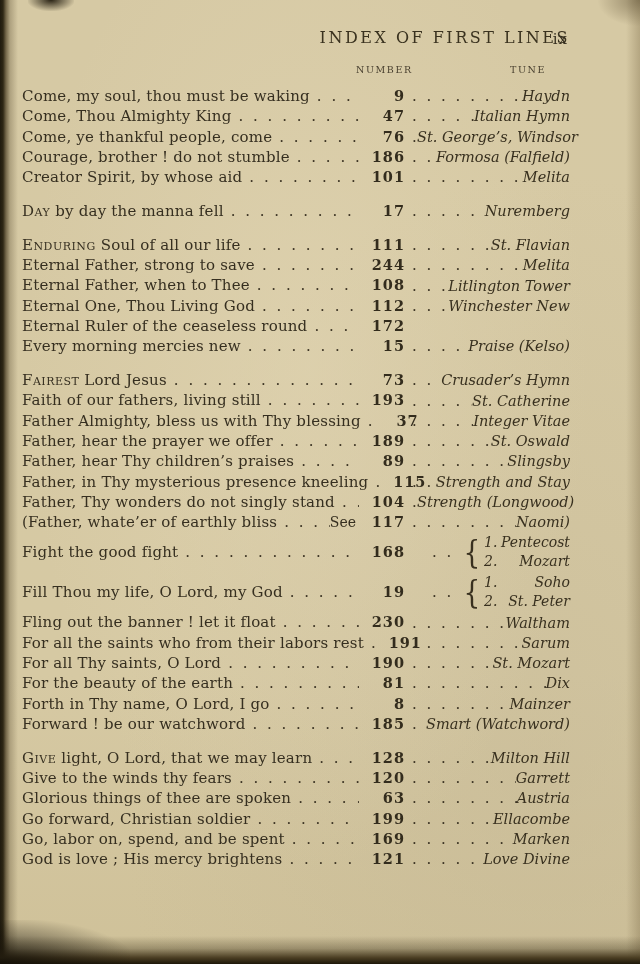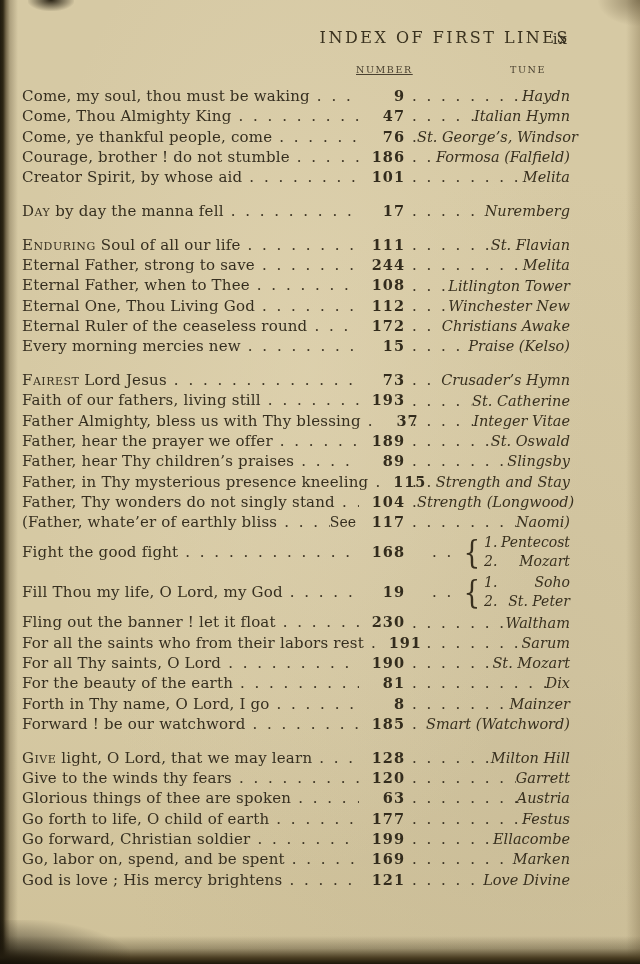--- a/index.html
+++ b/index.html
@@ -27,21 +27,21 @@
     background:radial-gradient(ellipse at 0% 100%, rgba(20,16,8,.85), rgba(20,16,8,0) 75%); }
 
   
   .content { position:absolute; left:22px; top:28px; width:548px; }
   .title-row { position:relative; text-align:right; height:24px; }
   .title { font-size:16px; letter-spacing:2.5px; color:#3a321f; }
   .pagenum { position:absolute; right:2px; top:2px; font-size:15px; letter-spacing:1px; }
 
   .colheads { position:relative; height:14px; margin-top:12px; }
   .ch { position:absolute; top:0; font-size:9.5px; letter-spacing:1.6px; color:#4a4130; }
-  .ch-number { left:334px;text-decoration:underline; }
+  .ch-number { left:334px; }
   .ch-tune { left:488px; }
 
   #rows { margin-top:8px; }
   .row { display:flex; height:20.3px; line-height:20px; font-size:15px; }
   .row.group-start { margin-top:13.5px; }
   .sec1 { flex:0 0 383px; display:flex; align-items:baseline; min-width:0; }
   .sec2 { flex:1 1 auto; display:flex; align-items:center; min-width:0; }
   .first-line { flex:0 0 auto; white-space:nowrap; letter-spacing:.2px; }
   .sc { font-variant:small-caps; letter-spacing:.5px; }
   .lead { flex:1 1 0; min-width:0; overflow:hidden; white-space:nowrap;
@@ -195,24 +195,20 @@
       <span class="tune">Winchester New</span>
     </span>
   </div>
         <div class="row">
     <span class="sec1">
       <span class="first-line">Eternal Ruler of the ceaseless round</span>
       <span class="lead"></span>
 
       <span class="num">172</span>
     </span>
-    <span class="sec2">
-      <span class="lead lead2"></span>
-      <span class="tune">Christians Awake</span>
-    </span>
   </div>
         <div class="row">
     <span class="sec1">
       <span class="first-line">Every morning mercies new</span>
       <span class="lead"></span>
 
       <span class="num">15</span>
     </span>
     <span class="sec2">
       <span class="lead lead2"></span>
@@ -466,32 +462,20 @@
 
       <span class="num">63</span>
     </span>
     <span class="sec2">
       <span class="lead lead2"></span>
       <span class="tune">Austria</span>
     </span>
   </div>
         <div class="row">
     <span class="sec1">
-      <span class="first-line">Go forth to life, O child of earth</span>
-      <span class="lead"></span>
-
-      <span class="num">177</span>
-    </span>
-    <span class="sec2">
-      <span class="lead lead2"></span>
-      <span class="tune">Festus</span>
-    </span>
-  </div>
-        <div class="row">
-    <span class="sec1">
       <span class="first-line">Go forward, Christian soldier</span>
       <span class="lead"></span>
 
       <span class="num">199</span>
     </span>
     <span class="sec2">
       <span class="lead lead2"></span>
       <span class="tune">Ellacombe</span>
     </span>
   </div>

